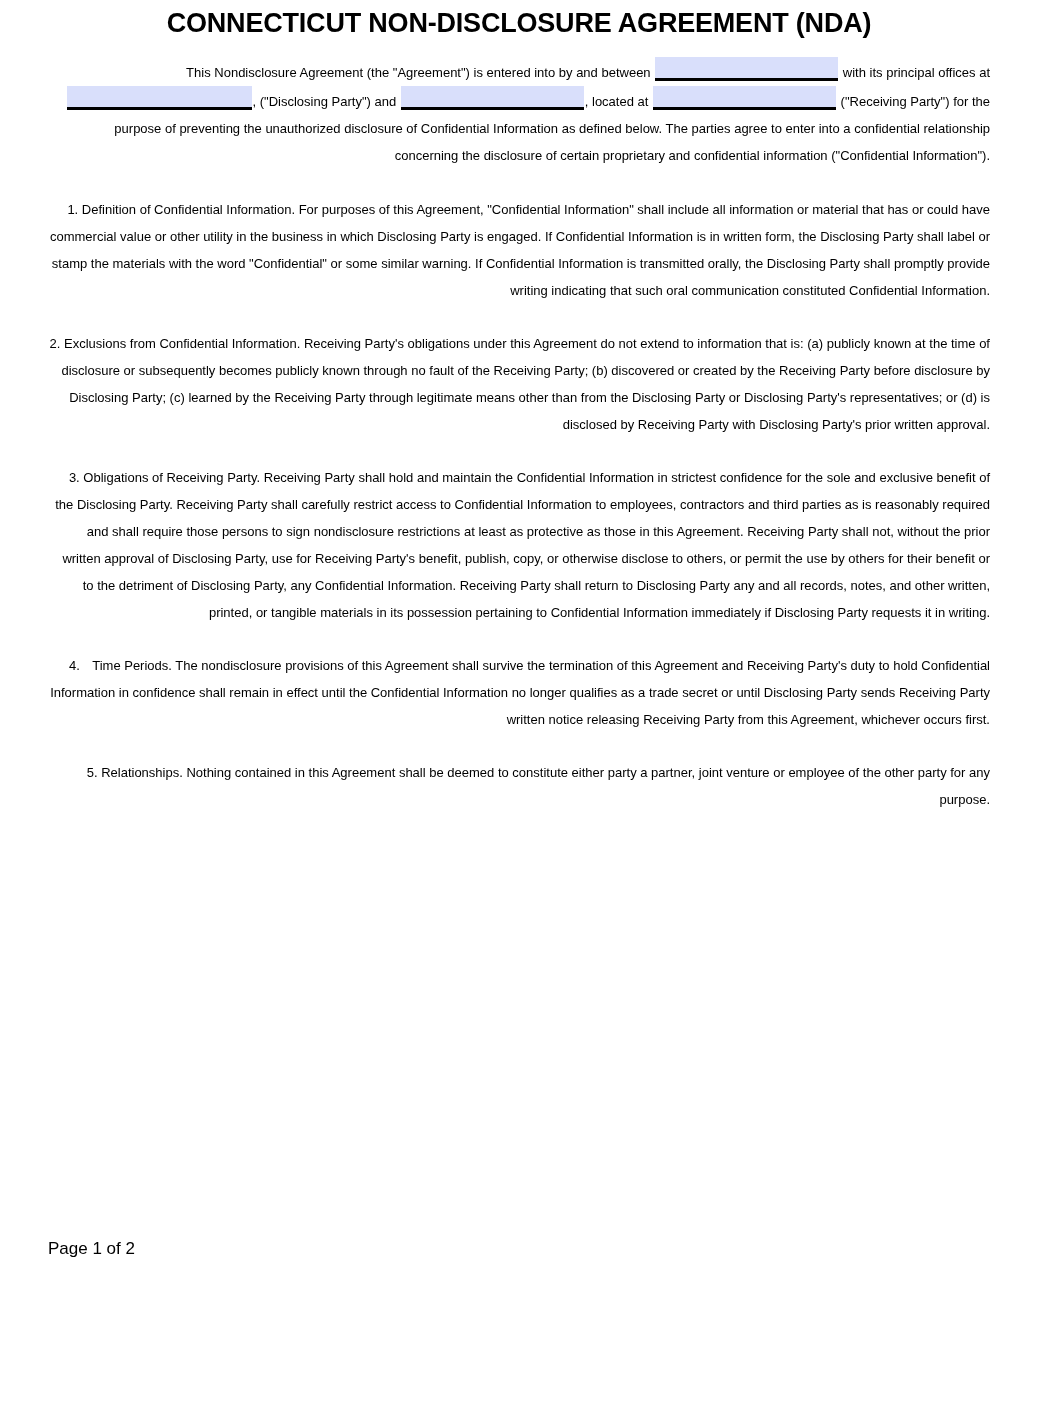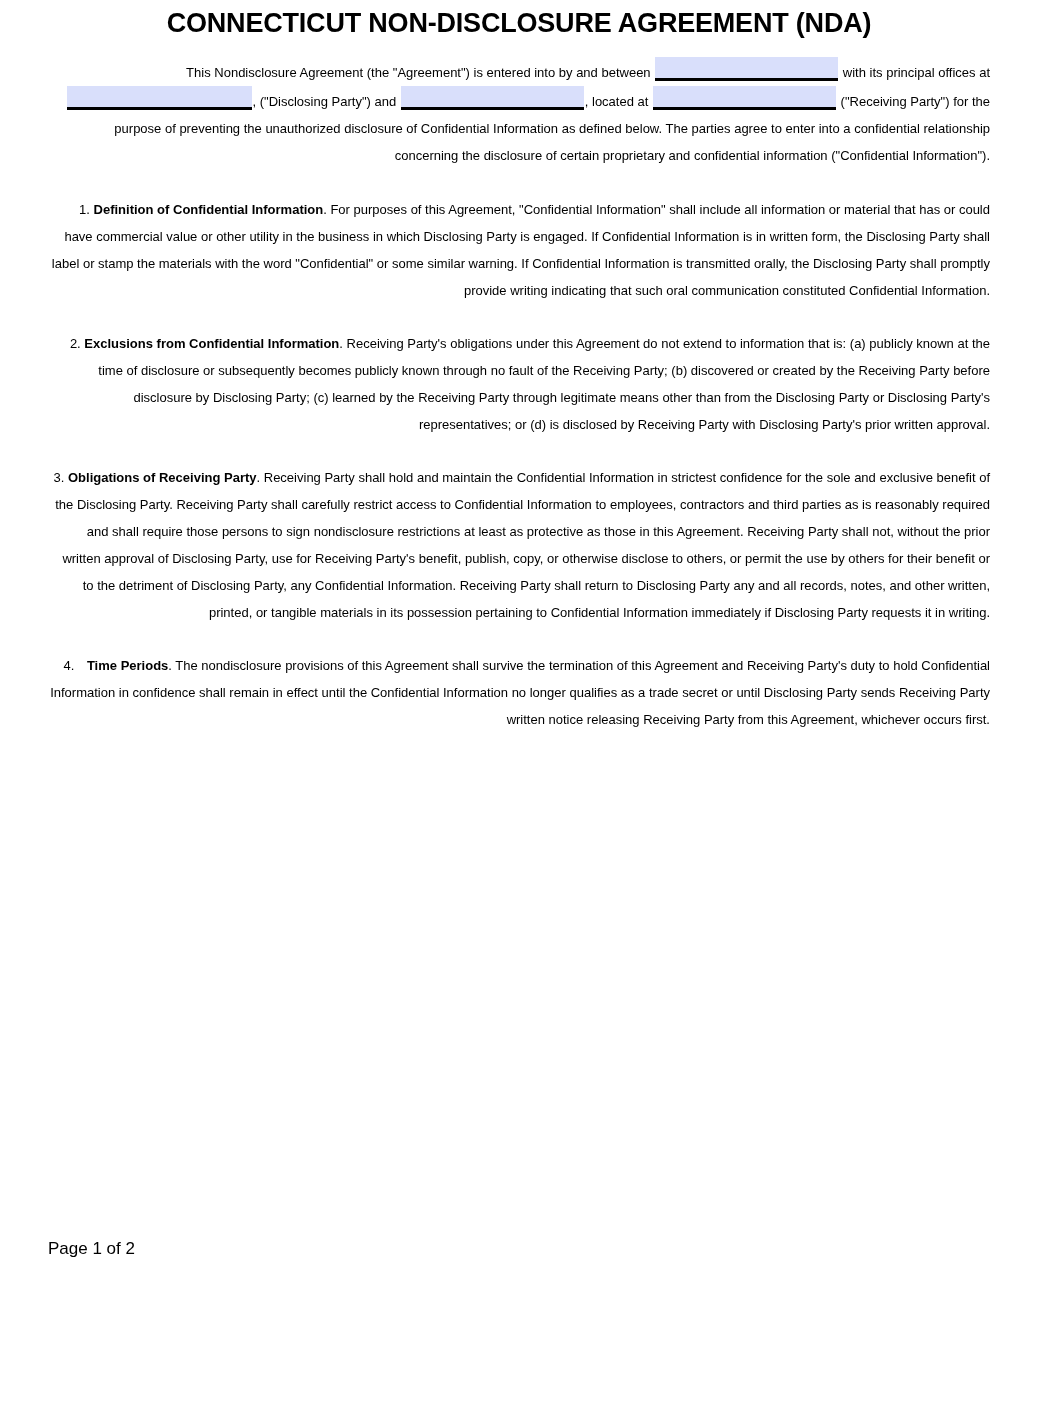--- a/index.html
+++ b/index.html
@@ -43,21 +43,21 @@
     text-align: right;
     word-spacing: 0px;
   }
   p.intro {
     margin-bottom: 27px;
   }
   .sec-num {
     font-weight: normal;
   }
   .sec-title {
-    font-weight: bold;
+    font-weight: normal;
   }
   .gap-wide {
     display: inline-block;
     width: 9px;
   }
   
   .blank {
     display: inline-block;
     background: #d9dffb;
     border-bottom: 3px solid #000000;
@@ -97,20 +97,21 @@
       <span class="blank blank-party2" title="receiving-party-name"></span><span>, located at </span><span class="blank blank-located" title="receiving-party-address"></span><span> ("Receiving Party") for the purpose of preventing the unauthorized disclosure of Confidential Information as defined below. The parties agree to enter into a confidential relationship concerning the disclosure of certain proprietary and confidential information ("Confidential Information").</span></p>
 
     <p class="para"><span class="sec-num">1.</span> <span class="sec-title">Definition of Confidential Information</span><span>. For purposes of this Agreement, "Confidential Information" shall include all information or material that has or could have commercial value or other utility in the business in which Disclosing Party is engaged. If Confidential Information is in written form, the Disclosing Party shall label or stamp the materials with the word "Confidential" or some similar warning. If Confidential Information is transmitted orally, the Disclosing Party shall promptly provide writing indicating that such oral communication constituted Confidential Information.</span></p>
 
     <p class="para"><span class="sec-num">2.</span> <span class="sec-title">Exclusions from Confidential Information</span><span>. Receiving Party's obligations under this Agreement do not extend to information that is: (a) publicly known at the time of disclosure or subsequently becomes publicly known through no fault of the Receiving Party; (b) discovered or created by the Receiving Party before disclosure by Disclosing Party; (c) learned by the Receiving Party through legitimate means other than from the Disclosing Party or Disclosing Party's representatives; or (d) is disclosed by Receiving Party with Disclosing Party's prior written approval.</span></p>
 
     <p class="para"><span class="sec-num">3.</span> <span class="sec-title">Obligations of Receiving Party</span><span>. Receiving Party shall hold and maintain the Confidential Information in strictest confidence for the sole and exclusive benefit of the Disclosing Party. Receiving Party shall carefully restrict access to Confidential Information to employees, contractors and third parties as is reasonably required and shall require those persons to sign nondisclosure restrictions at least as protective as those in this Agreement. Receiving Party shall not, without the prior written approval of Disclosing Party, use for Receiving Party's benefit, publish, copy, or otherwise disclose to others, or permit the use by others for their benefit or to the detriment of Disclosing Party, any Confidential Information. Receiving Party shall return to Disclosing Party any and all records, notes, and other written, printed, or tangible materials in its possession pertaining to Confidential Information immediately if Disclosing Party requests it in writing.</span></p>
 
     <p class="para"><span class="sec-num">4.</span><span class="gap-wide"></span> <span class="sec-title">Time Periods</span><span>. The nondisclosure provisions of this Agreement shall survive the termination of this Agreement and Receiving Party's duty to hold Confidential Information in confidence shall remain in effect until the Confidential Information no longer qualifies as a trade secret or until Disclosing Party sends Receiving Party written notice releasing Receiving Party from this Agreement, whichever occurs first.</span></p>
 
+    <p class="para"><span class="sec-num">5.</span> <span class="sec-title">Relationships</span><span>. Nothing contained in this Agreement shall be deemed to constitute either party a partner, joint venture or employee of the other party for any purpose.</span></p>
 
   </div>
 
   <div class="footer">
     <span class="footer-right">Page 1 of 2</span>
   </div>
 
 </div>
 
 </body></html>

